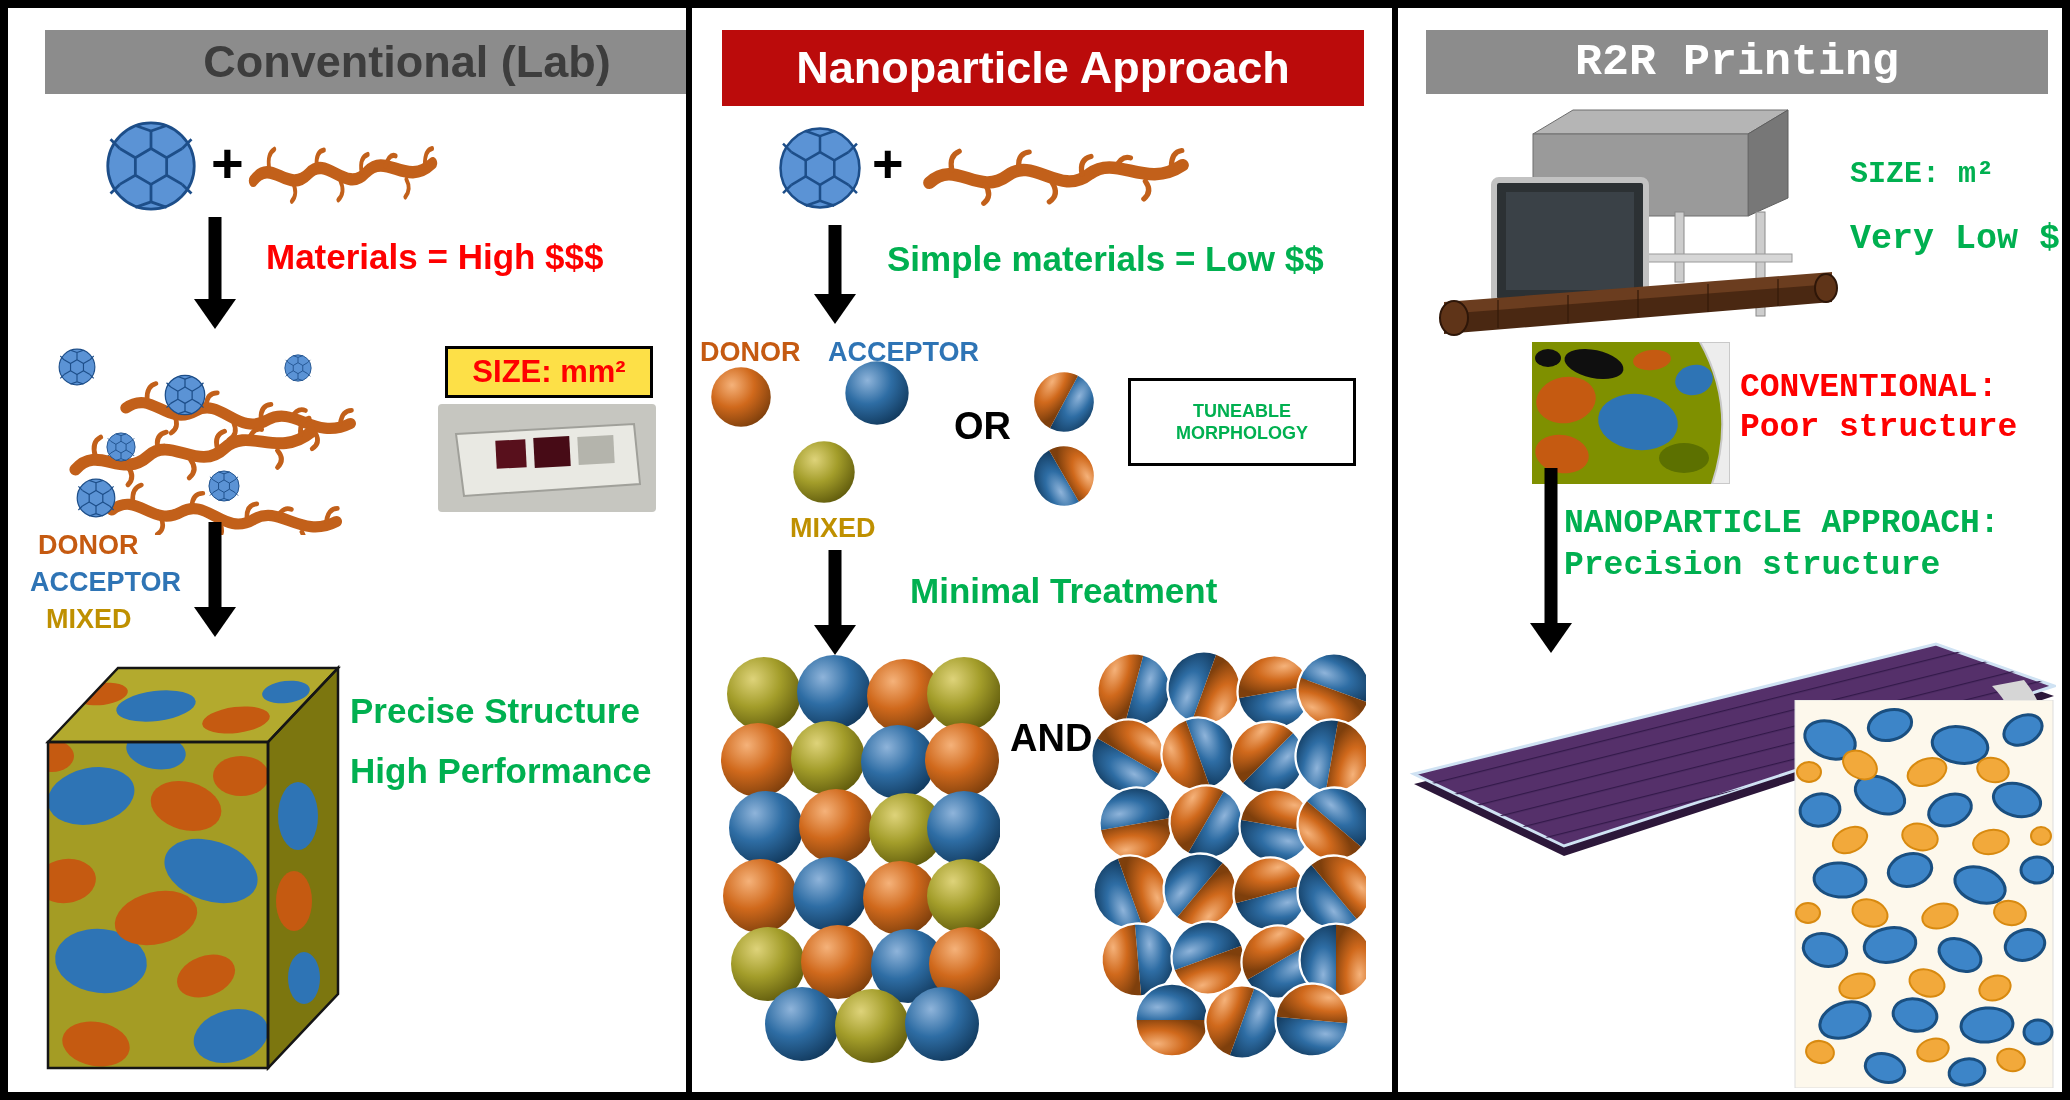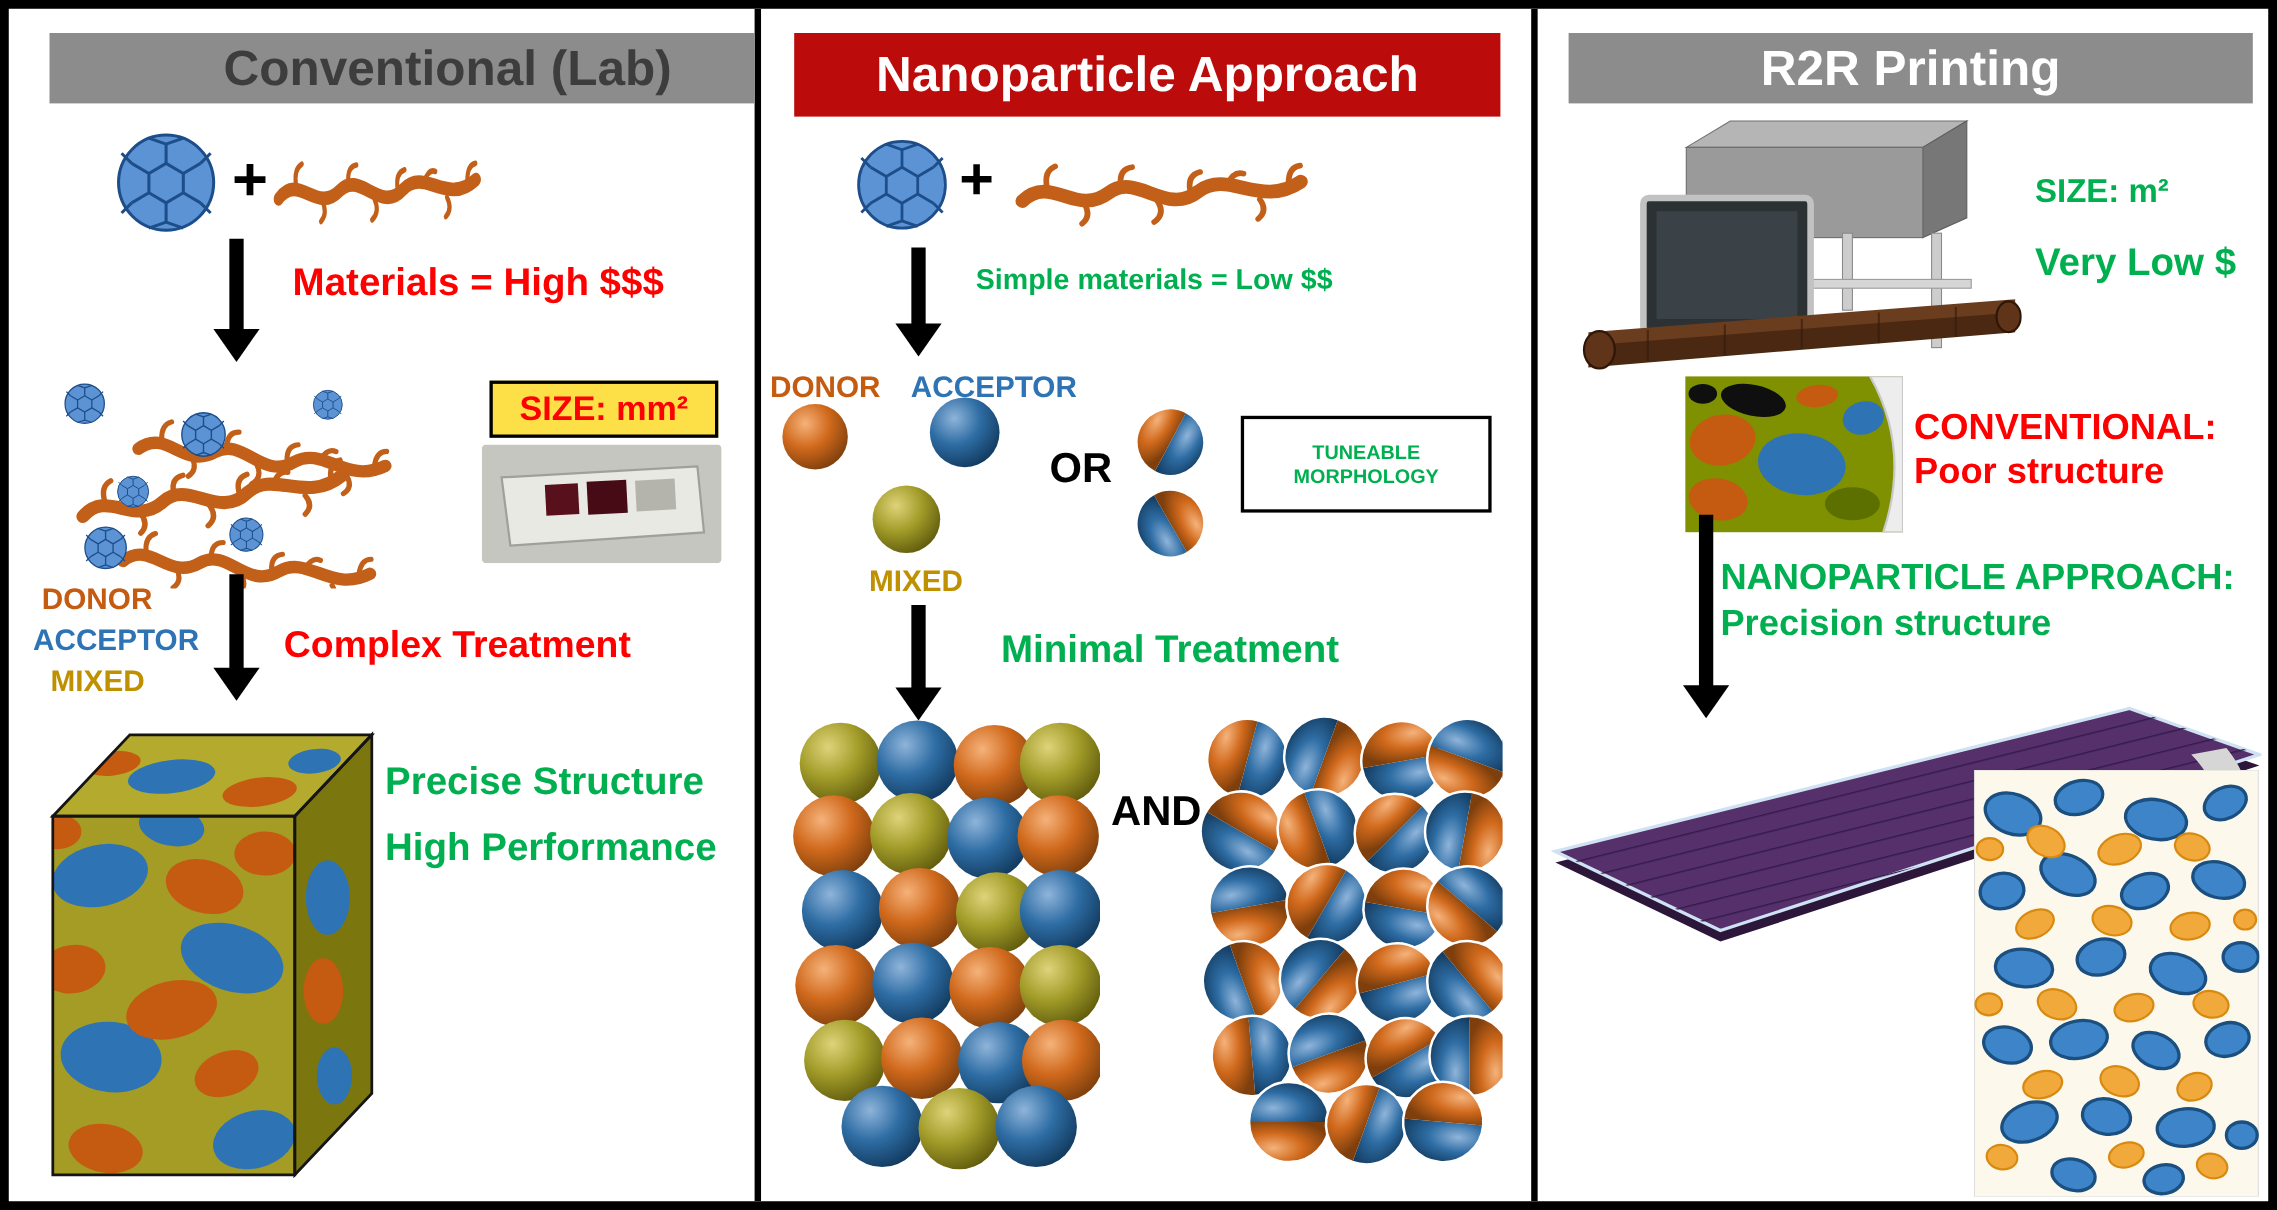--- a/index.html
+++ b/index.html
@@ -2,21 +2,21 @@
 <html><head>
 <meta charset="utf-8">
 <style>
   * { margin:0; padding:0; box-sizing:border-box; }
   html,body { background:#ffffff; }
   body { font-family:"Liberation Sans", sans-serif; }
   #figure { position:relative; width:2070px; height:1100px; border:8px solid #000; background:#fff; overflow:hidden; }
   .panel { position:absolute; top:0; height:1084px; background:#fff; overflow:hidden; }
   #panel-conventional { left:0; width:684px; border-right:6px solid #000; }
   #panel-nanoparticle { left:684px; width:706px; border-right:6px solid #000; }
-  #panel-r2r { left:1390px; width:664px; }
+  #panel-r2r { left:1390px; width:664px;font-family:Liberation Mono, monospace; }
   .abs { position:absolute; }
   .hdr { position:absolute; display:flex; align-items:center; justify-content:center;
          font-weight:bold; font-size:45px; white-space:nowrap; }
   .hdr-gray-dark  { background:#8c8c8c; color:#3d3d3d; }
   .hdr-red        { background:#bb0b0b; color:#ffffff; }
   .hdr-gray-light { background:#8c8c8c; color:#ffffff; }
   .txt { position:absolute; font-weight:bold; white-space:nowrap; line-height:1.1; }
   .red    { color:#fe0000; }
   .green  { color:#00b050; }
   .orange { color:#c55a11; }
@@ -146,21 +146,20 @@
     </svg>
 
     <div class="txt orange" style="left:30px;top:523px;font-size:27px">DONOR</div>
     <div class="txt blue" style="left:22px;top:560px;font-size:27px">ACCEPTOR</div>
     <div class="txt olive" style="left:38px;top:597px;font-size:27px">MIXED</div>
 
     <svg class="abs" style="left:185px;top:512px" width="44" height="118" viewBox="0 0 44 118">
       <line x1="22" y1="2" x2="22" y2="89" stroke="#000" stroke-width="13"></line>
         <polygon points="1,87 43,87 22,117" fill="#000"></polygon>
     </svg>
-    <div class="txt red" style="left:250px;top:560px;font-size:34px">Complex Treatment</div>
 
     <svg class="abs" style="left:28px;top:638px" width="312" height="430" viewBox="0 0 312 430">
       <polygon points="12,96 82,22 302,22 232,96" fill="#b3aa2e"></polygon>
       <polygon points="232,96 302,22 302,348 232,422" fill="#7c760f"></polygon>
       <polygon points="12,96 232,96 232,422 12,422" fill="#a49c24"></polygon>
       <g clip-path="url(#cubeFront)">
         <ellipse cx="55" cy="150" rx="44" ry="28" fill="#2e74b5" transform="rotate(-12 55 150)"></ellipse>
         <ellipse cx="175" cy="225" rx="48" ry="30" fill="#2e74b5" transform="rotate(18 175 225)"></ellipse>
         <ellipse cx="65" cy="315" rx="46" ry="32" fill="#2e74b5" transform="rotate(6 65 315)"></ellipse>
         <ellipse cx="195" cy="390" rx="38" ry="26" fill="#2e74b5" transform="rotate(-15 195 390)"></ellipse>
@@ -203,21 +202,21 @@
       </svg>
     <div class="txt black" style="left:180px;top:126px;font-size:54px">+</div>
     <svg class="abs" style="left:230px;top:122px" width="268" height="88" viewBox="0 0 360 120" preserveAspectRatio="none">
         <use href="#polymer" width="360" height="120"></use>
       </svg>
 
     <svg class="abs" style="left:121px;top:215px" width="44" height="102" viewBox="0 0 44 102">
       <line x1="22" y1="2" x2="22" y2="73" stroke="#000" stroke-width="13"></line>
         <polygon points="1,71 43,71 22,101" fill="#000"></polygon>
     </svg>
-    <div class="txt green" style="left:195px;top:232px;font-size:26px">Simple materials = Low $$</div>
+    <div class="txt green" style="left:195px;top:232px;font-size:35px">Simple materials = Low $$</div>
 
     <div class="txt orange" style="left:8px;top:330px;font-size:27px">DONOR</div>
     <div class="txt blue" style="left:136px;top:330px;font-size:27px">ACCEPTOR</div>
 
     <svg class="abs" style="left:18px;top:358px" width="62" height="62" viewBox="0 0 100 100">
         <circle cx="50" cy="50" r="48" fill="url(#gradOrange)"></circle>
       </svg>
     <svg class="abs" style="left:152px;top:352px" width="66" height="66" viewBox="0 0 100 100">
         <circle cx="50" cy="50" r="48" fill="url(#gradBlue)"></circle>
       </svg>

